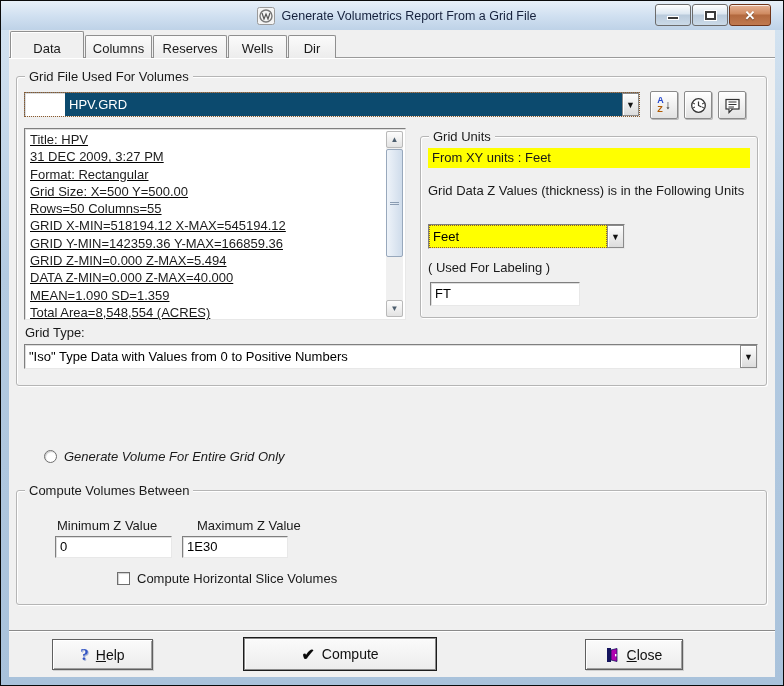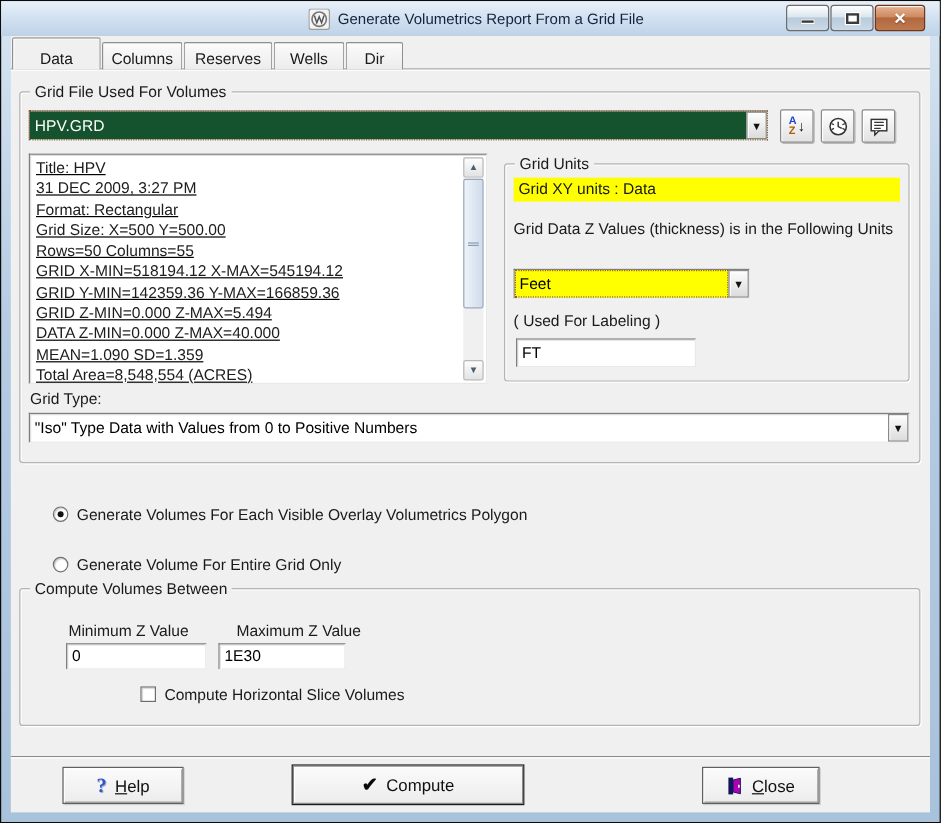--- a/index.html
+++ b/index.html
@@ -192,21 +192,21 @@
     </div>
   <div class="tab" style="left:288px; width:48px;">
       <span>Dir</span>
     </div>
 
   <div class="groupbox" style="left:16px; top:76px; width:751px; height:310px;">
     <div class="legend">Grid File Used For Volumes</div>
   </div>
 
   <div class="abs combo sunken focus-dotted" style="left:24px; top:92px; width:616px; height:25px;">
-    <div class="field" style="background:#14532d; color:#fff;">HPV.GRD</div>
+    <div class="field" style="background:#0c4a6e; color:#fff;margin-left:40px;">HPV.GRD</div>
     <div class="drop-btn">
         <span>▼</span>
       </div>
   </div>
 
   <div class="toolbtn" style="left:650px; top:91px;">
     <div class="sort-icon">
       <div class="sort-letters">
           <span class="sort-a">A</span>
           <span class="sort-z">Z</span>
@@ -250,46 +250,40 @@
         </div>
       <div class="sbtn" style="bottom:0;">
           <span>▼</span>
         </div>
     </div>
   </div>
 
   <div class="groupbox" style="left:420px; top:136px; width:338px; height:182px;">
     <div class="legend">Grid Units</div>
   </div>
-  <div class="abs yellow label13" style="left:428px; top:148px; width:322px; height:20px; line-height:20px; padding-left:4px;">Grid XY units : Data</div>
+  <div class="abs yellow label13" style="left:428px; top:148px; width:322px; height:20px; line-height:20px; padding-left:4px;">From XY units : Feet</div>
   <div class="abs label13" style="left:428px; top:182px; width:318px; white-space:normal; line-height:17px;">Grid Data Z Values (thickness) is in the Following Units</div>
   <div class="abs combo sunken" style="left:428px; top:224px; width:197px; height:25px;">
     <div class="field yellow focus-dotted">Feet</div>
     <div class="drop-btn">
         <span>▼</span>
       </div>
   </div>
   <div class="abs label13" style="left:428px; top:260px;">( Used For Labeling )</div>
   <div class="abs sunken" style="left:430px; top:282px; width:150px; height:24px; padding:3px 0 0 4px; font-size:13px;">FT</div>
 
   <div class="abs label13" style="left:25px; top:325px;">Grid Type:</div>
   <div class="abs combo sunken" style="left:24px; top:344px; width:734px; height:25px;">
     <div class="field">"Iso" Type Data with Values from 0 to Positive Numbers</div>
     <div class="drop-btn">
         <span>▼</span>
       </div>
   </div>
 
-  <div class="opt-row" style="left:44px; top:421px;">
-    <div class="radio-circle checked">
-        <div class="dot"></div>
-      </div>
-    <span class="label13">Generate Volumes For Each Visible Overlay Volumetrics Polygon</span>
-  </div>
-  <div class="opt-row" style="left:44px; top:463px;">
+  <div class="opt-row" style="left:44px; top:449px;font-style:italic;">
     <div class="radio-circle"></div>
     <span class="label13">Generate Volume For Entire Grid Only</span>
   </div>
 
   <div class="groupbox" style="left:16px; top:490px; width:751px; height:115px;">
     <div class="legend">Compute Volumes Between</div>
   </div>
   <div class="abs label13" style="left:57px; top:518px;">Minimum Z Value</div>
   <div class="abs label13" style="left:197px; top:518px;">Maximum Z Value</div>
   <div class="abs sunken" style="left:55px; top:536px; width:117px; height:22px; padding:2px 0 0 4px; font-size:13px;">0</div>

